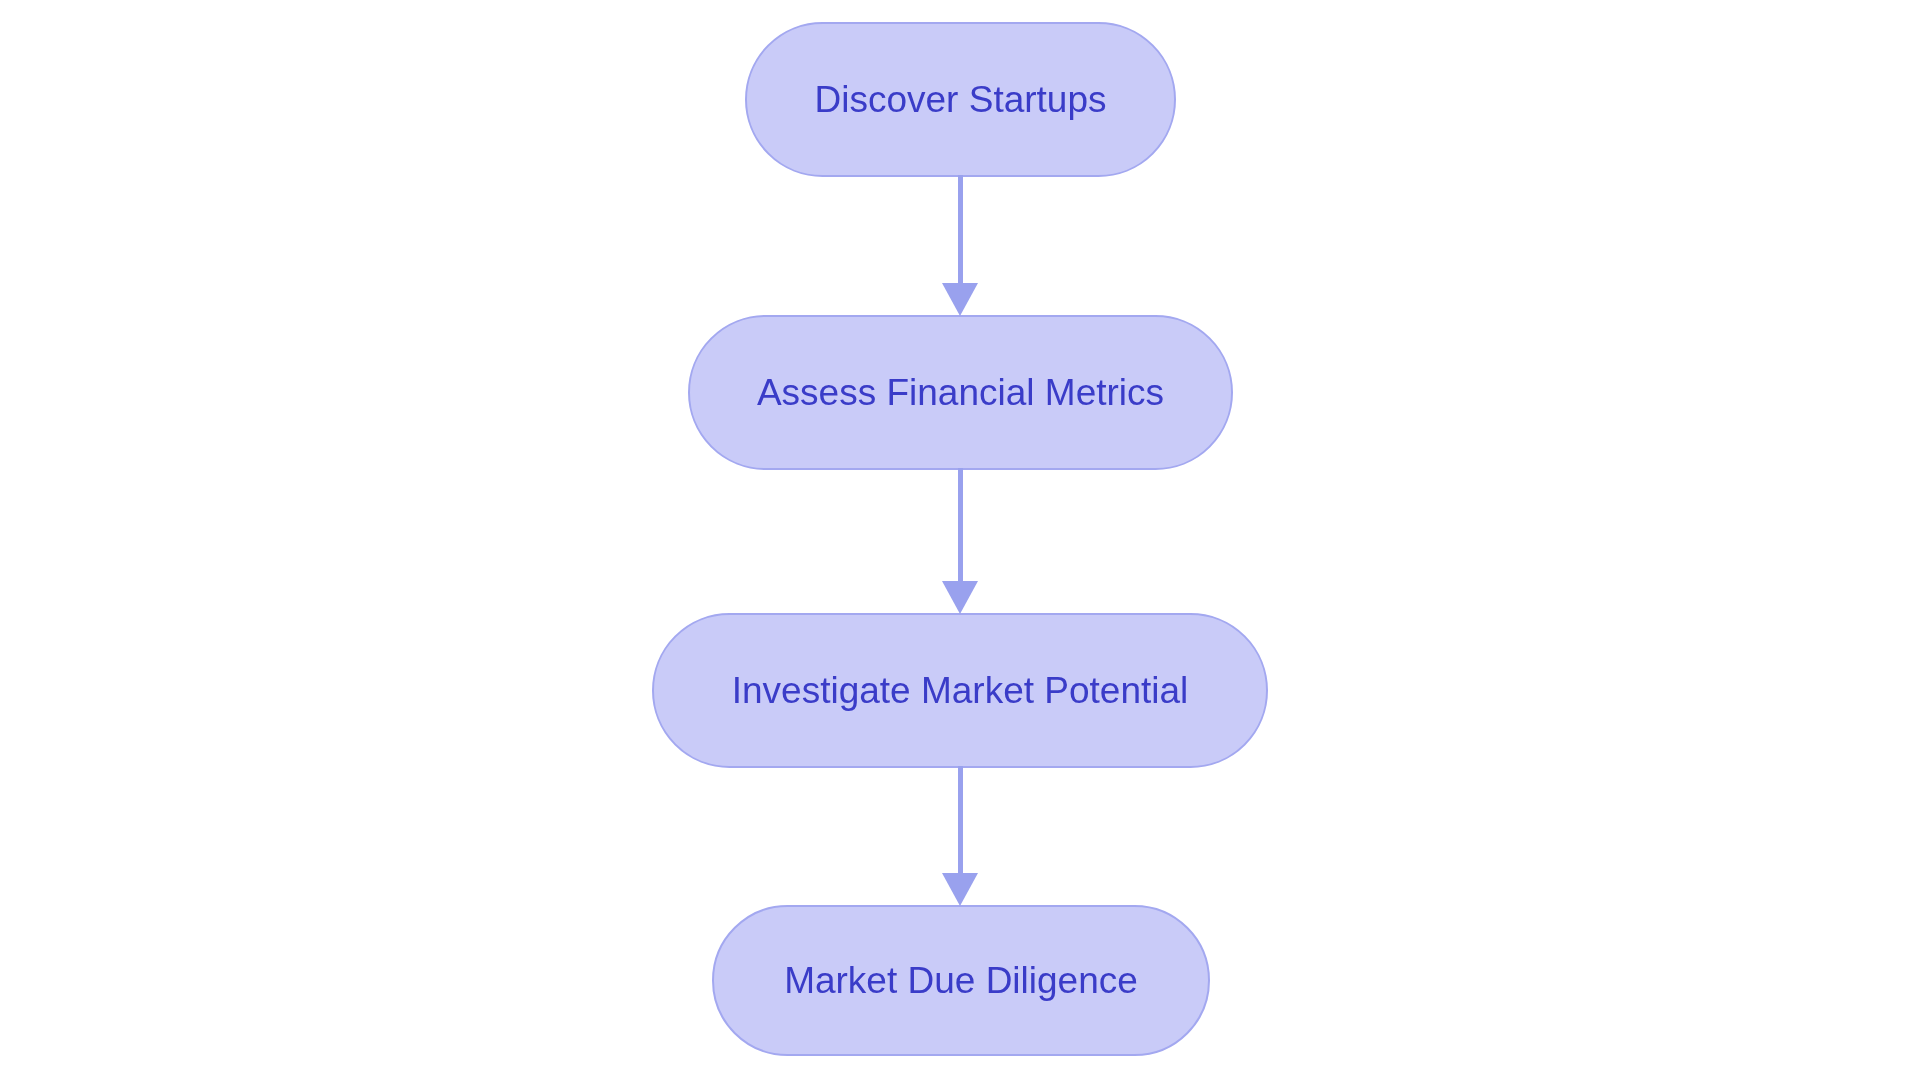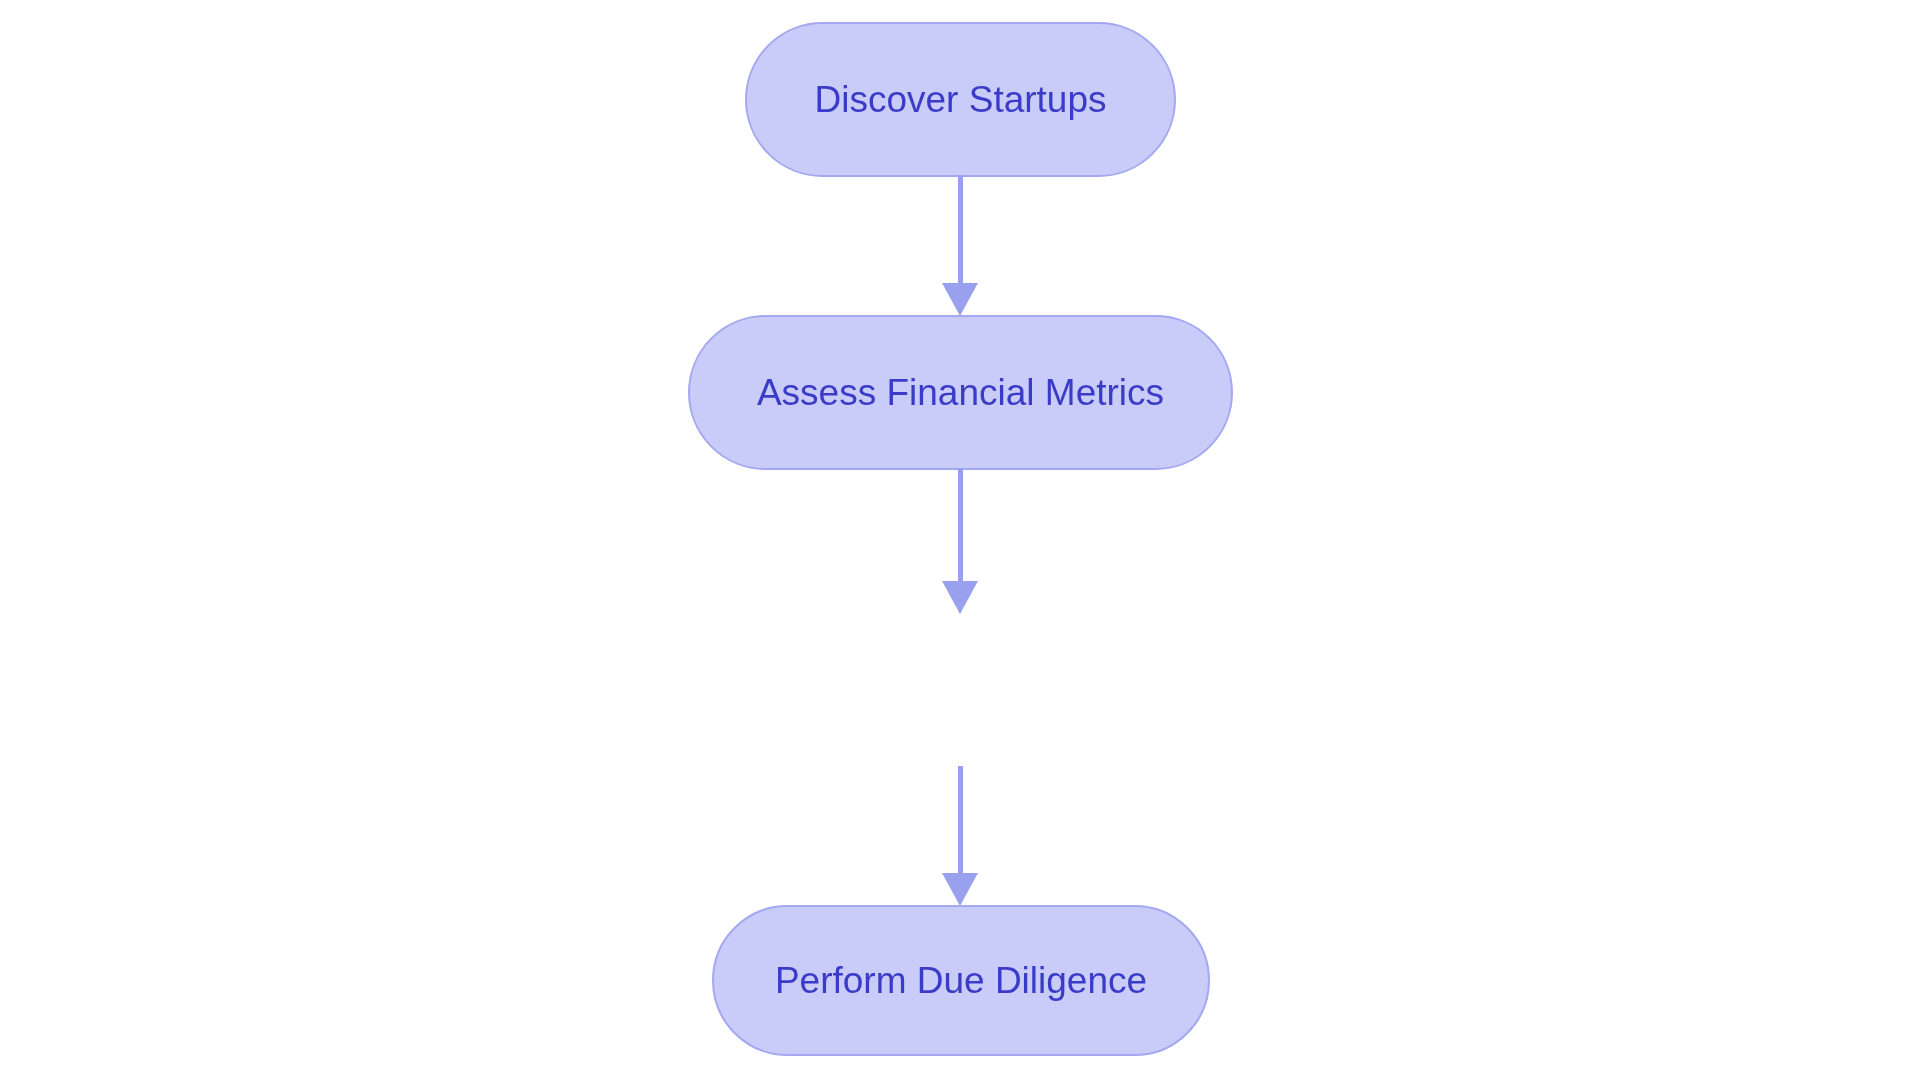--- a/index.html
+++ b/index.html
@@ -51,23 +51,26 @@
 <div class="canvas">
 
   <div class="node" style="left: 745px; top: 22px; width: 431px; height: 155px;">
     <span class="node-label">Discover Startups</span>
   </div>
 
   <div class="node" style="left: 688px; top: 315px; width: 545px; height: 155px; text-align: right;">
     <span class="node-label">Assess Financial Metrics</span>
   </div>
 
+  <div class="node" style="left: 652px; top: 613px; width: 616px; height: 155px;">
+    <span class="node-label">Investigate Market Potential</span>
+  </div>
 
   <div class="node" style="left: 712px; top: 905px; width: 498px; height: 151px;">
-    <span class="node-label">Perform Due Diligence</span>
+    <span class="node-label">Market Due Diligence</span>
   </div>
 
   <div>
     <div class="edge-line" style="left: 957.5px; top: 175px; width: 5px; height: 112px;"></div>
     <div class="edge-head" style="left: 942px; top: 283px; border-left-width: 18px; border-right-width: 18px; border-top-width: 33px;"></div>
   </div>
 
   <div>
     <div class="edge-line" style="left: 957.5px; top: 468px; width: 5px; height: 117px;"></div>
     <div class="edge-head" style="left: 942px; top: 581px; border-left-width: 18px; border-right-width: 18px; border-top-width: 33px;"></div>

